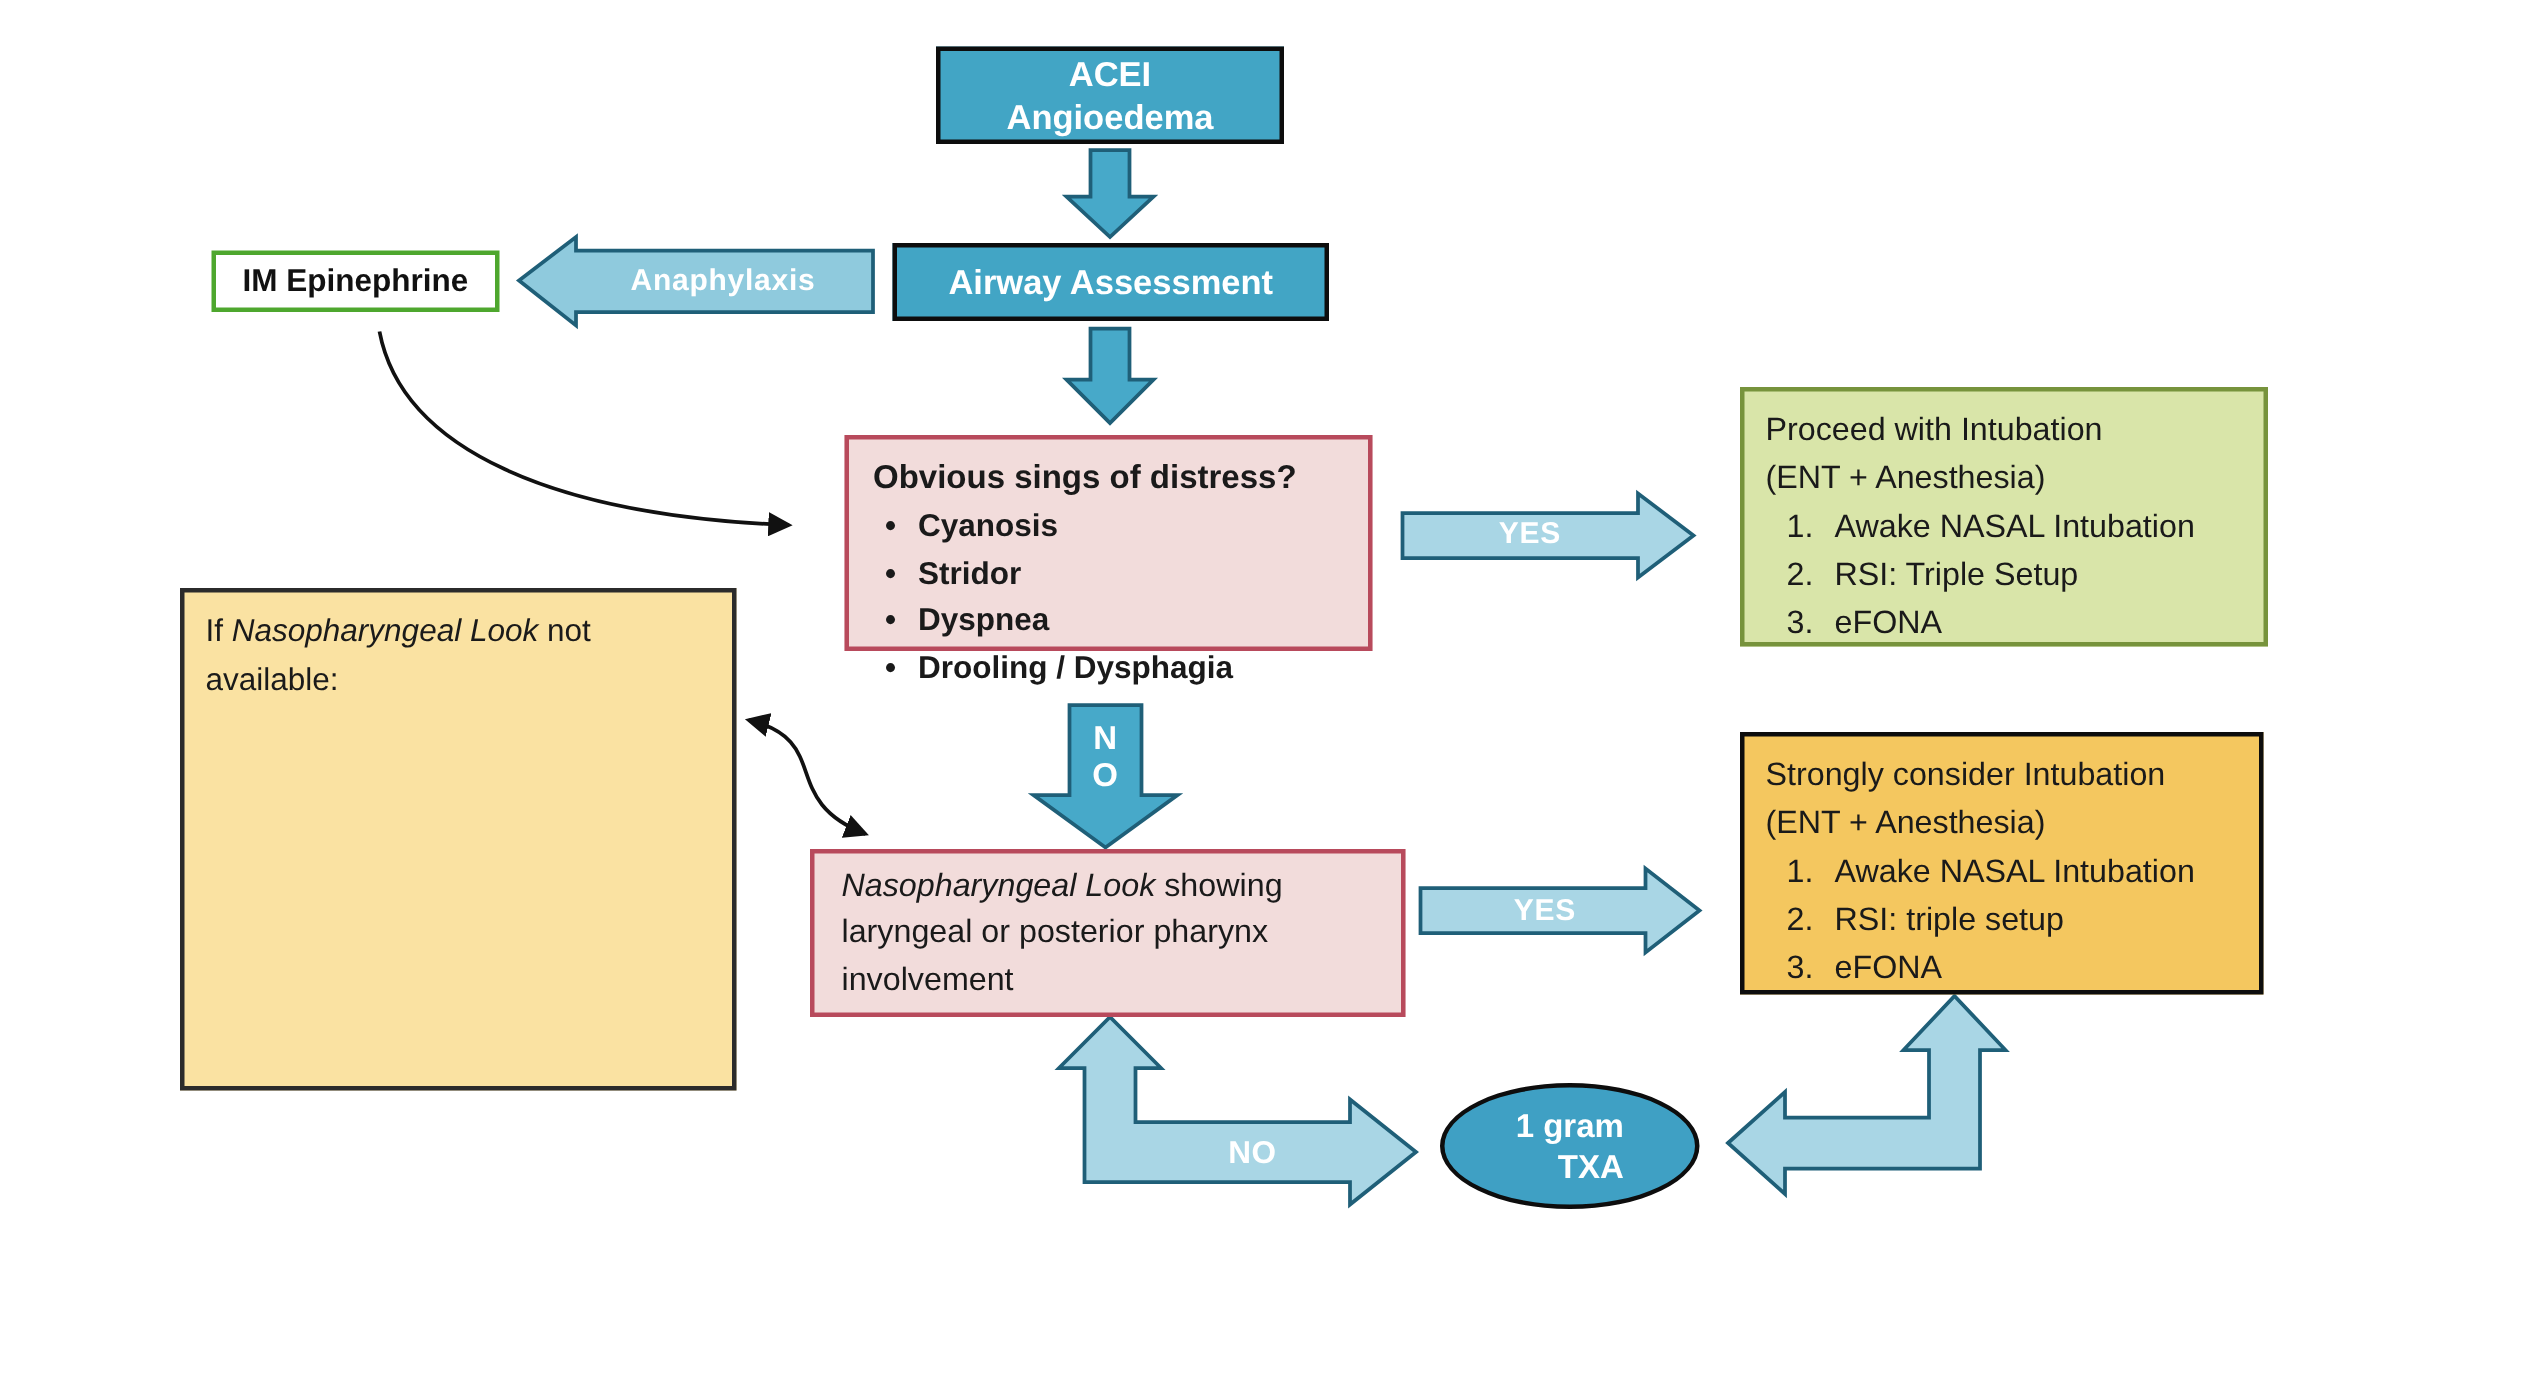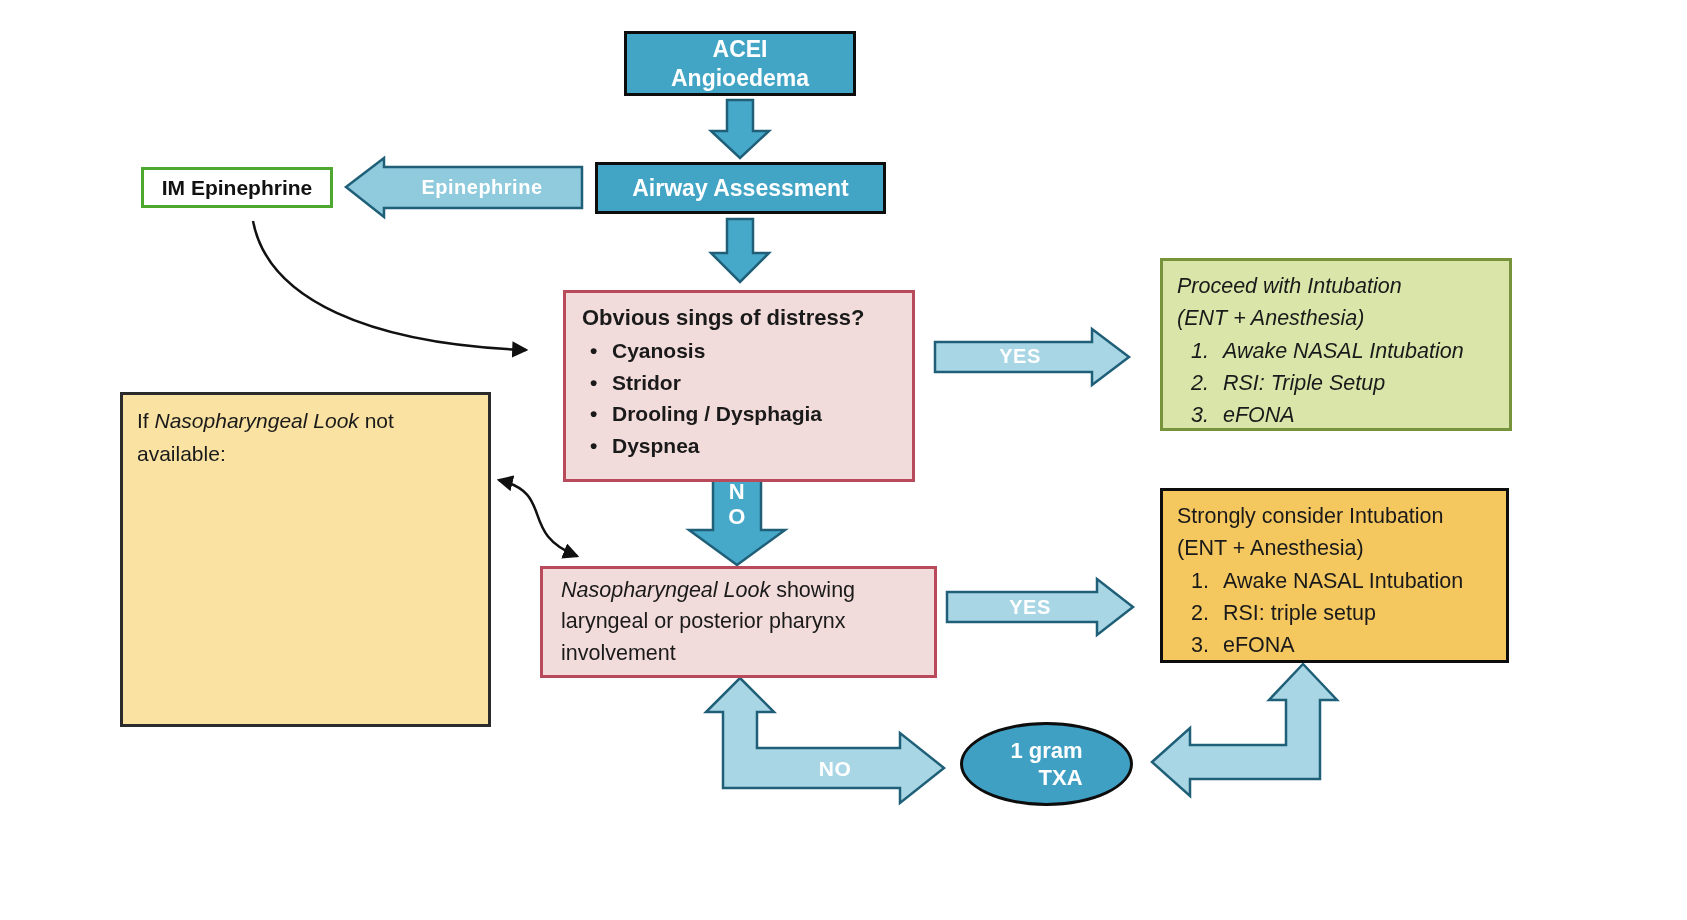--- a/index.html
+++ b/index.html
@@ -8,21 +8,21 @@
     font-family:"Liberation Sans", sans-serif;color:#1a1a1a;
   }
   #arrow-layer{position:absolute;left:0;top:0;width:1687px;height:920px;z-index:1;}
   .box{position:absolute;box-sizing:border-box;z-index:2;}
   .teal{
     background:#42A5C5;border:3px solid #0d0d0d;color:#ffffff;font-weight:bold;
     display:flex;align-items:center;justify-content:center;text-align:center;
     font-size:23px;line-height:1.25;white-space:pre-line;
   }
   .pink{background:#F2DCDB;border:3px solid #B84A5C;}
-  .green{background:#D9E5A9;border:3px solid #77933C;font-style:italic;}
+  .green{background:#D9E5A9;border:3px solid #77933C;}
   .gold{background:#F4C75F;border:3px solid #0d0d0d;}
   .lightgold{background:#FAE2A2;border:3px solid #2b2b2b;}
   .whitegreen{
     background:#ffffff;border:3px solid #4EA72E;display:flex;align-items:center;justify-content:center;
     font-size:21px;font-weight:600;color:#111;
   }
   .ellipse{
     background:#3FA0C4;border:3px solid #0d0d0d;border-radius:50%;
     display:flex;align-items:center;justify-content:center;text-align:right;
     color:#fff;font-weight:bold;font-size:22px;line-height:1.25;white-space:pre-line;
@@ -82,27 +82,27 @@
     <path d="M 499 480 C 556 494, 518 533, 577 556" fill="none" stroke="#111111" stroke-width="2.5" marker-start="url(#ah)" marker-end="url(#ah)"></path>
   </svg>
 
   <div class="box teal" style="left:595px;top:162px;width:291px;height:52px;">Airway Assessment</div>
 
   <div class="box teal" style="left:624px;top:31px;width:232px;height:65px;">ACEI
 Angioedema</div>
 
   <div class="box whitegreen" style="left:141px;top:167px;width:192px;height:41px;">IM Epinephrine</div>
 
-  <div class="box pink pad" style="left:563px;top:290px;width:352px;height:192px;">
+  <div class="box pink pad" style="left:563px;top:290px;width:352px;height:144px;">
     <div class="title-bold">Obvious sings of distress?</div>
     <ul class="bullets bold-items">
       <li>Cyanosis</li>
       <li>Stridor</li>
+      <li>Dyspnea</li>
       <li>Drooling / Dysphagia</li>
-      <li>Dyspnea</li>
     </ul>
   </div>
 
   <div class="box green listbox" style="left:1160px;top:258px;width:352px;height:173px;">
     <div>Proceed with Intubation</div>
     <div>(ENT + Anesthesia)</div>
     <div class="numrow">
       <span class="num">1.</span>
       <span>Awake NASAL Intubation</span>
     </div>
@@ -143,21 +143,21 @@
 
   <div class="box lightgold yellow-content" style="left:120px;top:392px;width:371px;height:335px;">
     <div class="yb-title">
       <span>If </span><span class="it">Nasopharyngeal Look</span><span> not available:</span>
     </div>
   </div>
 
   <div class="box ellipse" style="left:960px;top:722px;width:173px;height:84px;">1 gram
 TXA</div>
 
-  <div class="arrow-label" style="left:392px;top:176px;width:180px;">Epinephrine</div>
+  <div class="arrow-label" style="left:392px;top:176px;width:180px;">Anaphylaxis</div>
 
   <div class="arrow-label" style="left:975px;top:345px;width:90px;">YES</div>
 
   <div class="arrow-label pre" style="left:712px;top:479px;width:50px;font-size:22px;line-height:1.15;">N
 O</div>
 
   <div class="arrow-label" style="left:985px;top:596px;width:90px;">YES</div>
 
   <div class="arrow-label" style="left:795px;top:757px;width:80px;font-size:21px;">NO</div>
 

